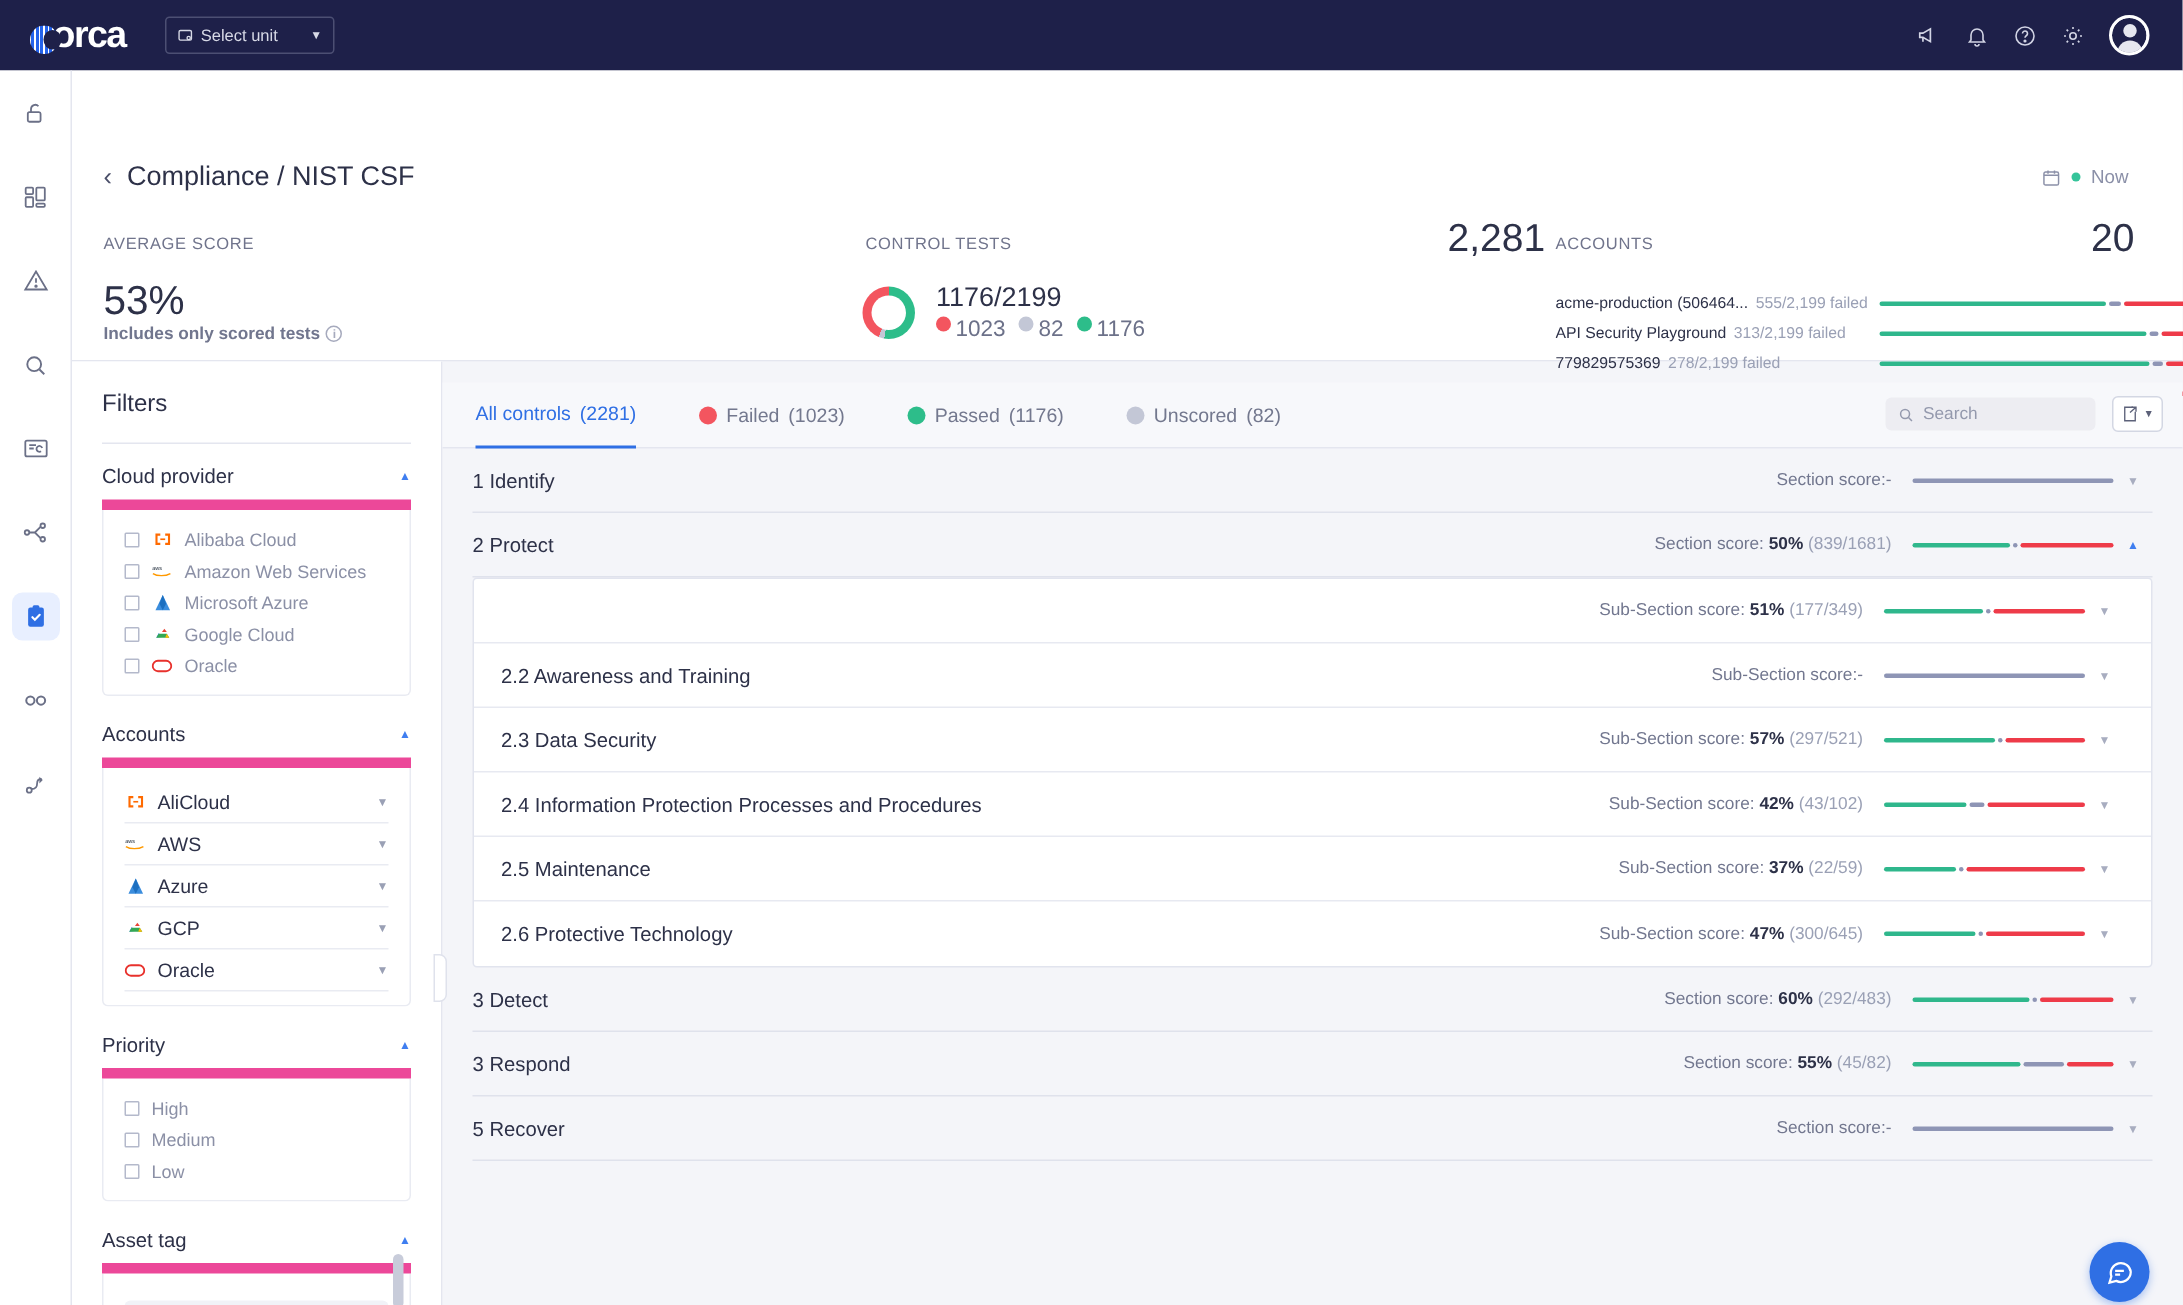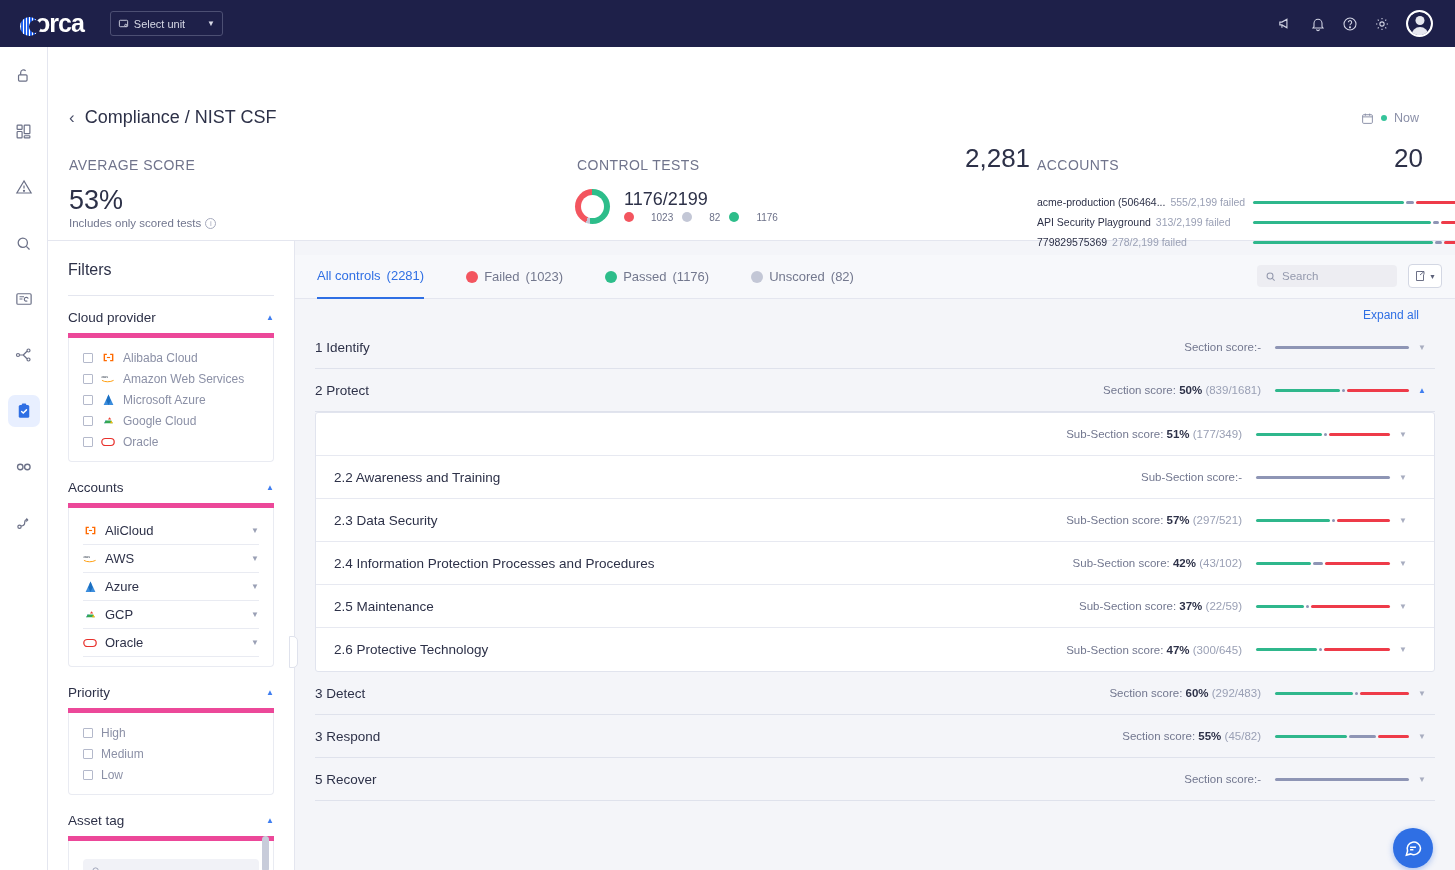--- a/index.html
+++ b/index.html
@@ -76,41 +76,41 @@
   .crumb { position: absolute; top: 60px; left: 21px; display: flex; align-items: center; gap: 10px; }
   .crumb .back { color: #4a4f69; font-size: 17px; cursor: pointer; line-height: 1; }
   .crumb .title { font-size: 18px; color: #2d3148; font-weight: 400; }
   .nowbox {
     position: absolute; top: 64px; right: 36px; display: flex; align-items: center; gap: 7px;
     color: #8b90a8; font-size: 12.5px; cursor: pointer;
   }
   .nowdot { width: 6px; height: 6px; border-radius: 50%; background: #35c49a; }
 
   .kpi-label {
-    font-size: 14px; letter-spacing: .45px; color: #70748c; text-transform: uppercase;
+    font-size: 11px; letter-spacing: .45px; color: #70748c; text-transform: uppercase;
   }
   .k1 { position: absolute; left: 21px; top: 62px; }
   .k1 .lbl { position: relative; top: 48px; }
   .bigpct { position: absolute; left: 21px; top: 138px; font-size: 27px; color: #2d3148; }
-  .sub { position: absolute; left: 21px; top: 123px; font-size: 11.5px; color: #71768e; display:flex; align-items:flex-end; gap:4px;}
+  .sub { position: absolute; left: 21px; top: 123px; font-size: 11.5px; color: #71768e; display:flex; align-items:flex-start; gap:4px;font-weight:bold;}
   .infoi {
     display:inline-flex;align-items:center;justify-content:center;
     width:11px;height:11px;border:1px solid #a6aabd;border-radius:50%;
     font-size:8px;color:#a6aabd; cursor:pointer;
   }
 
   .k2 { position: absolute; left: 529px; top: 110px; }
   .donut-wrap { position: absolute; left: 527px; top: 142px; display: flex; align-items: center; gap: 14px; }
   .donut { width: 35px; height: 35px; border-radius: 50%; position: relative; }
   .donut::after {
     content:""; position:absolute; inset:6px; border-radius:50%; background:#fff;
   }
   .donut-txt .big { font-size: 18px; color: #2d3148; line-height: 1.1; }
   .donut-legend { display: flex; gap: 9px; margin-top: 2px; align-items: center; }
-  .lg { display: flex; align-items: center; gap: 17px; font-size: 10px; color: #6c7189; }
+  .lg { display: flex; align-items: flex-start; gap: 3px; font-size: 15px; color: #6c7189; }
   .dot-ic { width: 10px; height: 10px; border-radius: 50%; display:inline-block; }
   .dot-fail { background: #f3555f; }
   .dot-uns { background: #c3c7d6; }
   .dot-pass { background: #2dbd8a; }
   .bignum-1 { position: absolute; left: 893px; top: 96px; font-size: 26px; color: #2d3148; margin-left: 24px; }
 
   .k3 { position: absolute; left: 989px; top: 110px; }
   .bignum-2 { position: absolute; right: 32px; top: 96px; font-size: 26px; color: #2d3148; }
   .acct-list { position: absolute; left: 989px; top: 145px; width: 432px; }
   .acct-row { display: flex; align-items: center; height: 20px; font-size: 10.5px; }
@@ -124,21 +124,21 @@
   
   .filters {
     position: absolute; top: 241px; left: 48px; width: 247px; height: 629px;
     background: #fff; border-right: 1px solid #e4e6ef; padding: 20px 20px 0 20px;
     overflow: hidden;
   }
   .filters h2 { font-size: 16px; font-weight: 400; color: #2d3148; margin-bottom: 16px; }
   .fdiv { height: 1px; background: #e4e6ef; margin-bottom: 14px; }
   .fsec-head {
     display: flex; align-items: center; font-size: 13.5px; color: #2d3148;
-    padding-bottom: 8px; border-bottom: 5px solid #ec4899; cursor: pointer;
+    padding-bottom: 8px; border-bottom: 7px solid #ec4899; cursor: pointer;
   }
   .fsec-head .tri { margin-left: auto; color: #3f7ef0; font-size: 8px; }
   .fbox { border: 1px solid #e9ebf2; border-top: none; border-radius: 0 0 4px 4px; padding: 9px 0 9px 0; }
   .fopt { display: flex; align-items: center; gap: 8px; padding: 3.5px 14px; font-size: 12px; color: #8b90a6; cursor: pointer; }
   .cbx { width: 10px; height: 10px; border: 1px solid #b4b9cb; border-radius: 1px; flex: none; }
   .prov-ic { width: 14px; height: 14px; display:flex;align-items:center;justify-content:center;font-size:9px; flex:none;}
   .acct-opt {
     display: flex; align-items: center; gap: 8px; margin: 0 14px;
     padding: 6px 0; font-size: 13px; color: #2d3148; border-bottom: 1px solid #e9ebf2; cursor: pointer;
   }
@@ -598,23 +598,20 @@
     </div>
     <div class="export-btn">
       <svg width="12" height="12" viewBox="0 0 24 24" fill="none" stroke="currentColor" stroke-width="1.8">
           <path d="M16 3H5v18h14V9"></path>
           <path d="M12 10l8-7M14 3h6v6"></path>
         </svg>
       <span style="font-size:7px">▼</span>
     </div>
   </div>
 
-  <div class="expand-all">
-    <span>Expand all</span>
-  </div>
 
   <div class="rows" id="rows">
       <div class="srow">
         <span class="name">1 Identify</span>
         <span class="score-txt">Section score:-</span>
         <span class="minibars">
           <span class="bar-u" style="width:100%"></span>
         </span>
         <span class="rcaret">▼</span>
       </div>

